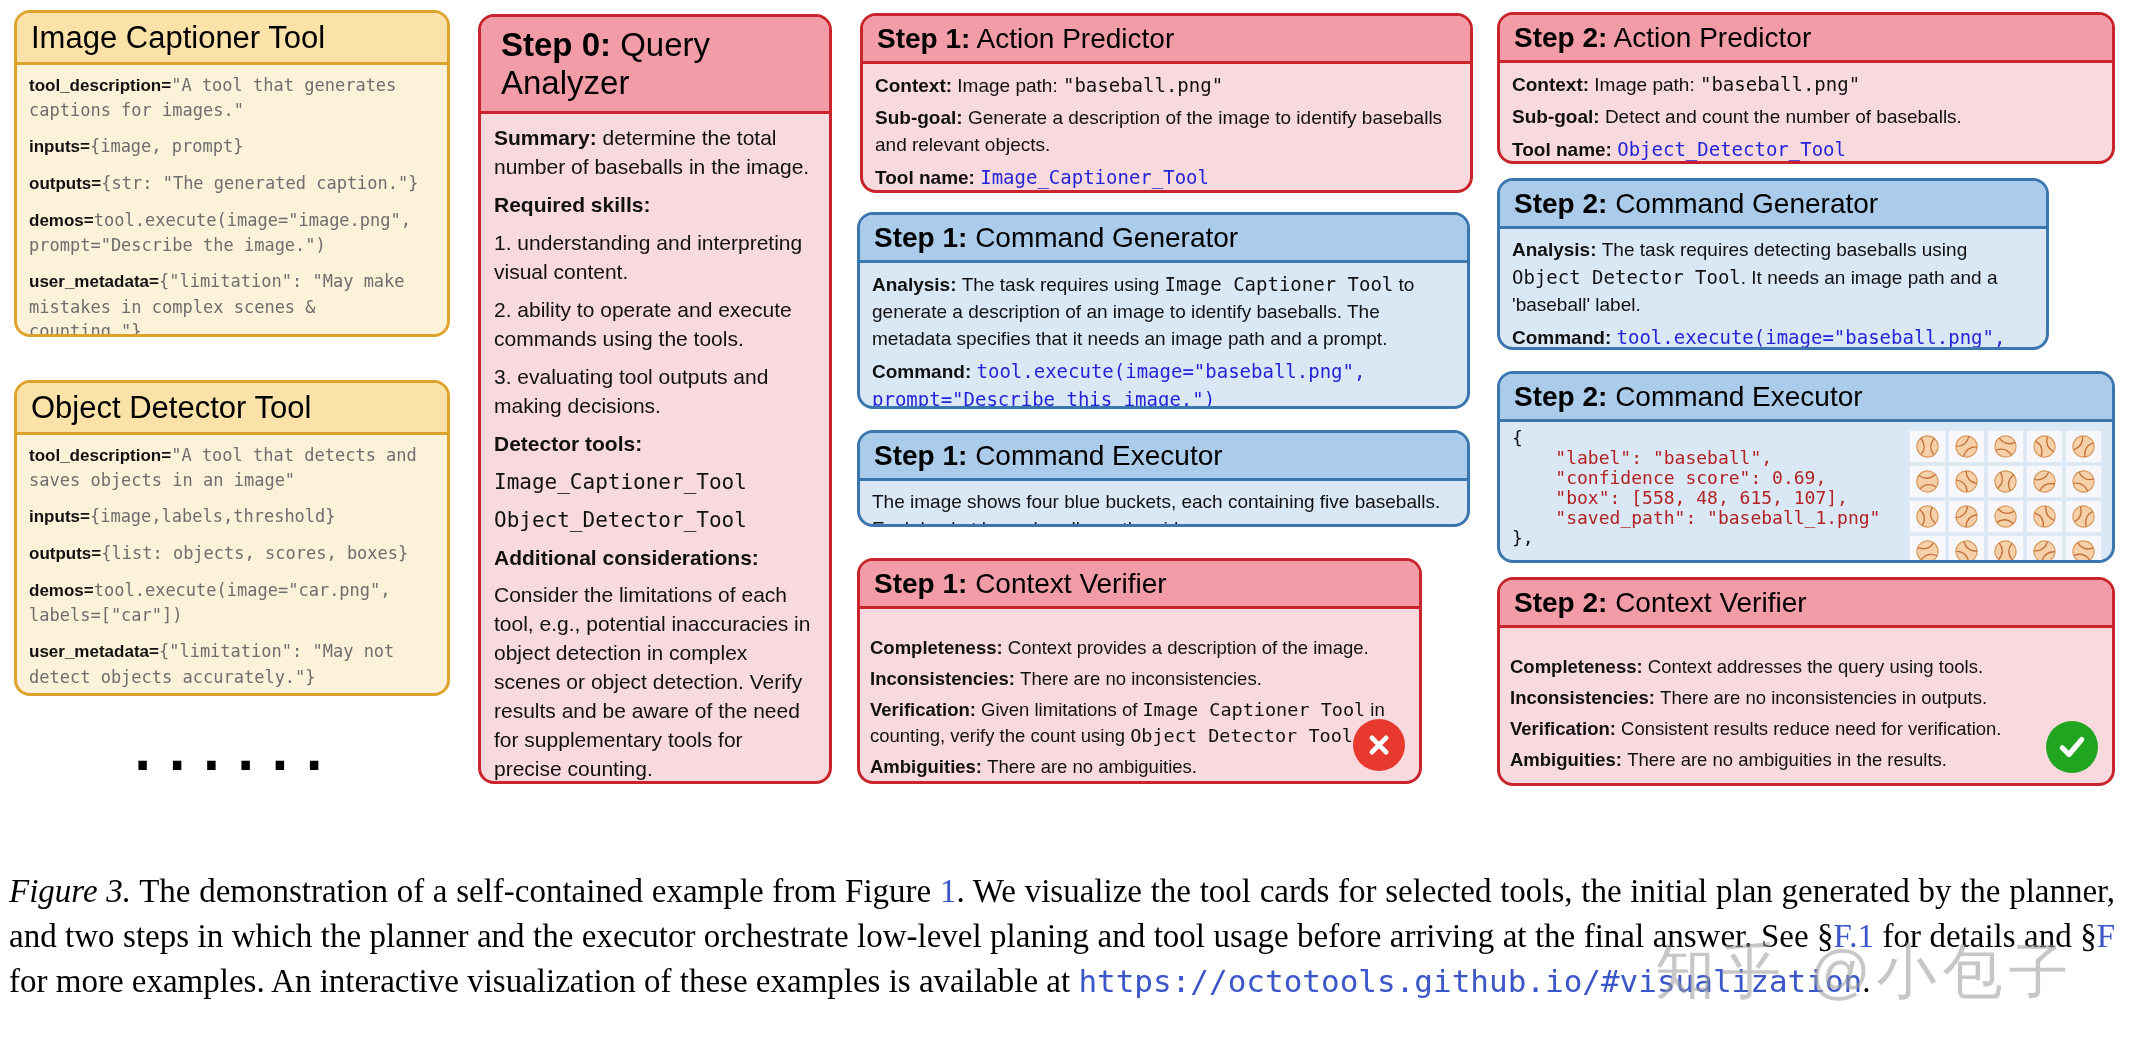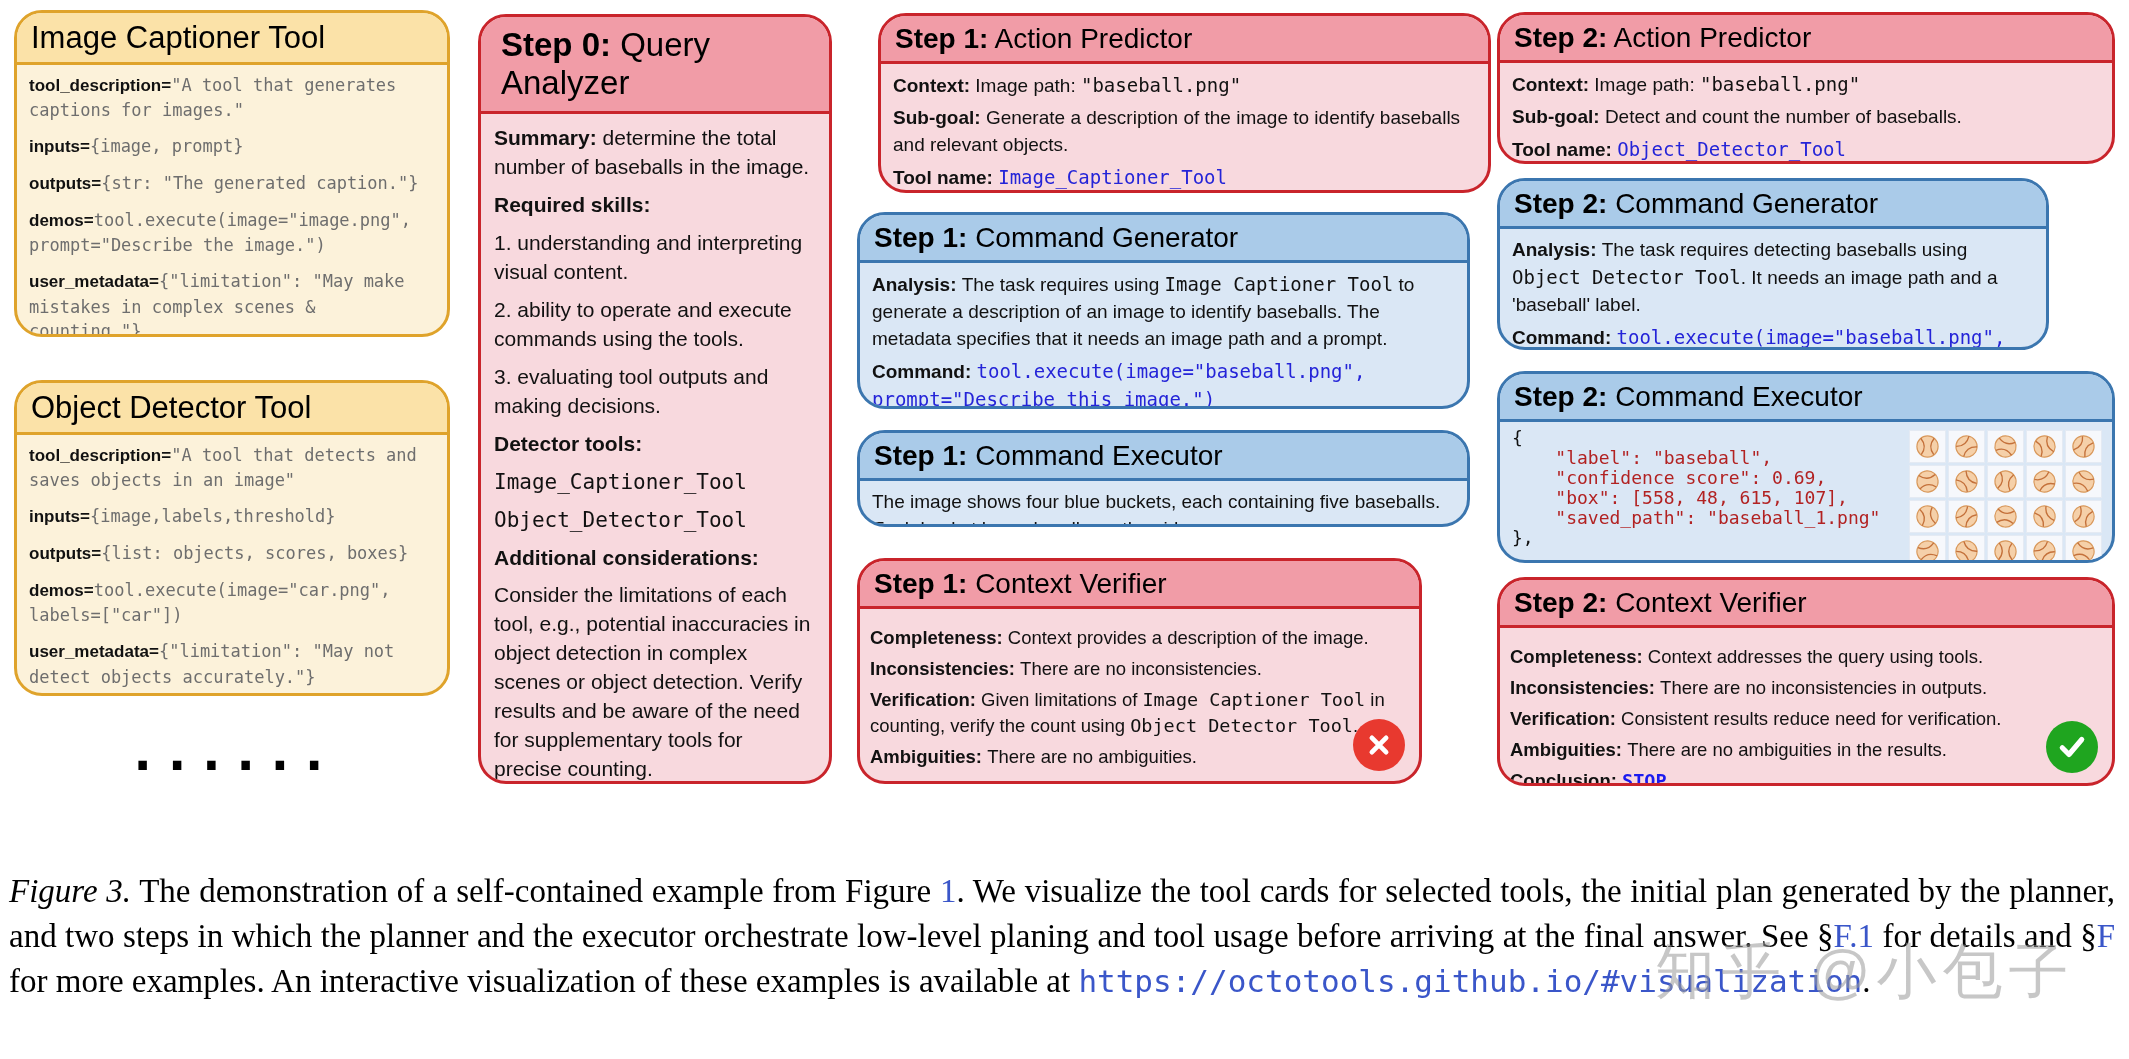--- a/index.html
+++ b/index.html
@@ -2,21 +2,21 @@
 <html style="--link: #3a56c9; --code-blue: #2424d8; --code-red: #b22222; --code-gray: #6e6e6e; --err: #e8392f; --ok: #1fa51f;"><head>
 <meta charset="utf-8">
 <style>
   :root{
     --link:#3a56c9; --code-blue:#2424d8; --code-red:#b22222; --code-gray:#6e6e6e;
     --err:#e8392f; --ok:#1fa51f;
   }
   html,body{margin:0;padding:0}
   body{width:2129px;height:1059px;position:relative;background:#ffffff;overflow:hidden;
        font-family:"Liberation Sans", sans-serif;color:#111}
-  .card{position:absolute;border:3px solid;border-radius:28px;box-sizing:border-box;
+  .card{position:absolute;border:3px solid;border-radius:16px;box-sizing:border-box;
         overflow:hidden;background:#fff}
   .card .hd{padding:7px 14px 6px 14px;border-bottom:3px solid;font-size:28px;line-height:1.15;color:#000}
   .card .hd .hp{font-weight:bold}
   .card .bd{padding:8px 12px}
   .row{margin:0 0 6px 0}
   .row.gap{margin-top:26px}
 
   
   .yellow{border-color:#dfa32b;background:#fcf2da}
   .yellow .hd{background:#fbe2a8;border-bottom-color:#dfa32b;font-size:31px}
@@ -25,37 +25,37 @@
   .blue{border-color:#3b76af;background:#dae7f5}
   .blue .hd{background:#aacbe9;border-bottom-color:#3b76af}
 
   
   .c-t1{left:14px;top:10px;width:436px;height:327px}
   .c-t2{left:14px;top:380px;width:436px;height:316px}
   .dots{position:absolute;left:100px;top:722px;width:260px;text-align:center;
         font-family:"DejaVu Sans Mono",monospace;font-weight:bold;font-size:52px;letter-spacing:3px;color:#000}
   .c-s0{left:478px;top:14px;width:354px;height:770px}
   .c-s0 .hd{font-size:33px;padding:9px 20px}
-  .c-ap1{left:878px;top:13px;width:613px;height:180px}
+  .c-ap1{left:860px;top:13px;width:613px;height:180px}
   .c-cg1{left:857px;top:212px;width:613px;height:197px}
   .c-ce1{left:857px;top:430px;width:613px;height:97px}
   .c-cv1{left:857px;top:558px;width:565px;height:226px}
   .c-ap2{left:1497px;top:12px;width:618px;height:152px}
   .c-cg2{left:1497px;top:178px;width:552px;height:172px}
   .c-ce2{left:1497px;top:371px;width:618px;height:192px}
   .c-cv2{left:1497px;top:577px;width:618px;height:209px}
 
   
   .yellow .bd{font-family:"DejaVu Sans Mono",monospace;font-size:17px;line-height:1.42;color:#111}
   .yellow .row{margin:0 0 12px 0}
   .c-s0 .bd{font-size:21px;line-height:1.38;padding:10px 13px}
   .c-s0 .row{margin:0 0 9px 0}
   .step .bd{font-size:19px;line-height:1.42;padding:8px 12px}
   .step .row{margin:0 0 5px 0}
-  .c-cv1 .bd,.c-cv2 .bd{font-size:18.5px;line-height:1.4;padding:16px 10px}
+  .c-cv1 .bd,.c-cv2 .bd{font-size:18.5px;line-height:1.4;padding:26px 10px}
 
   
   .sb{font-weight:bold}
   .sn{}
   .sm{font-family:"DejaVu Sans Mono",monospace}
   .sg{font-family:"DejaVu Sans Mono",monospace;color:var(--code-gray)}
   .sk{font-family:Liberation Sans, sans-serif;font-weight:bold;color:#111}
   .su{font-family:"DejaVu Sans Mono",monospace;color:var(--code-blue)}
   .sU{font-family:"DejaVu Sans Mono",monospace;color:#1b1bef;font-weight:bold}
   .sr{font-family:"DejaVu Sans Mono",monospace;color:var(--code-red)}

